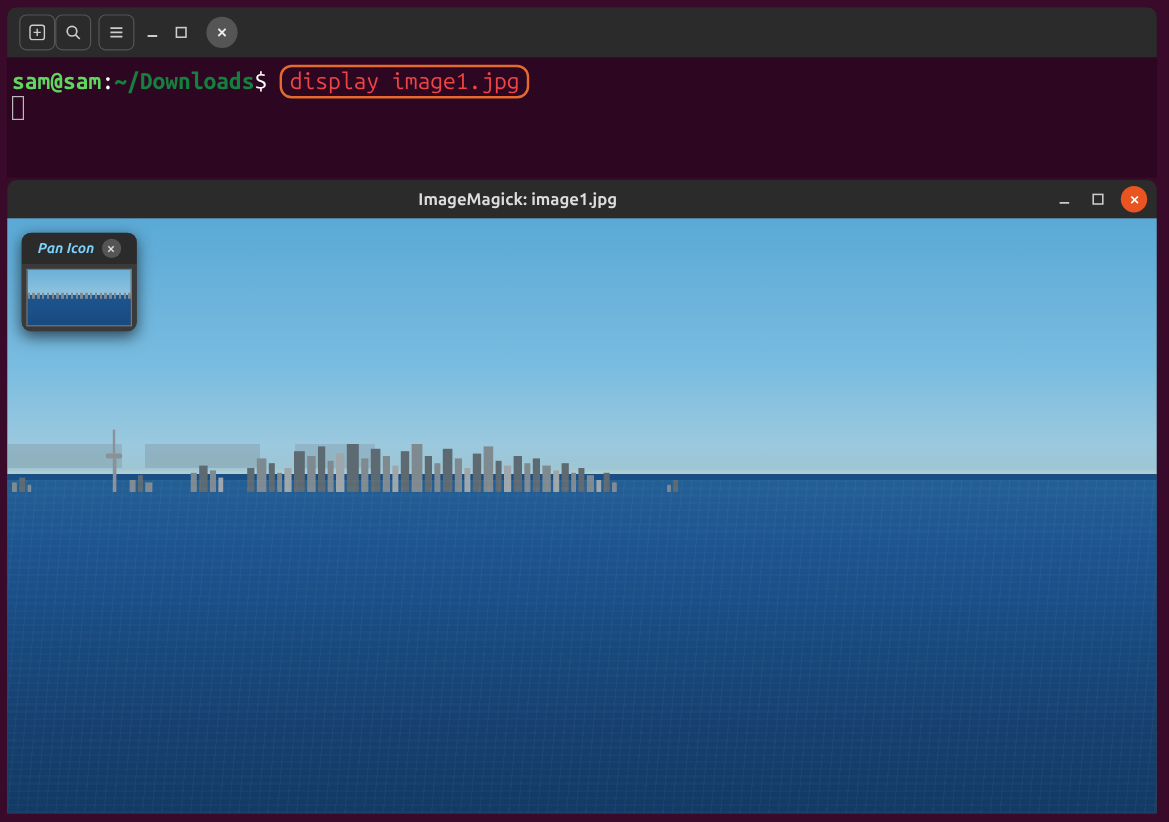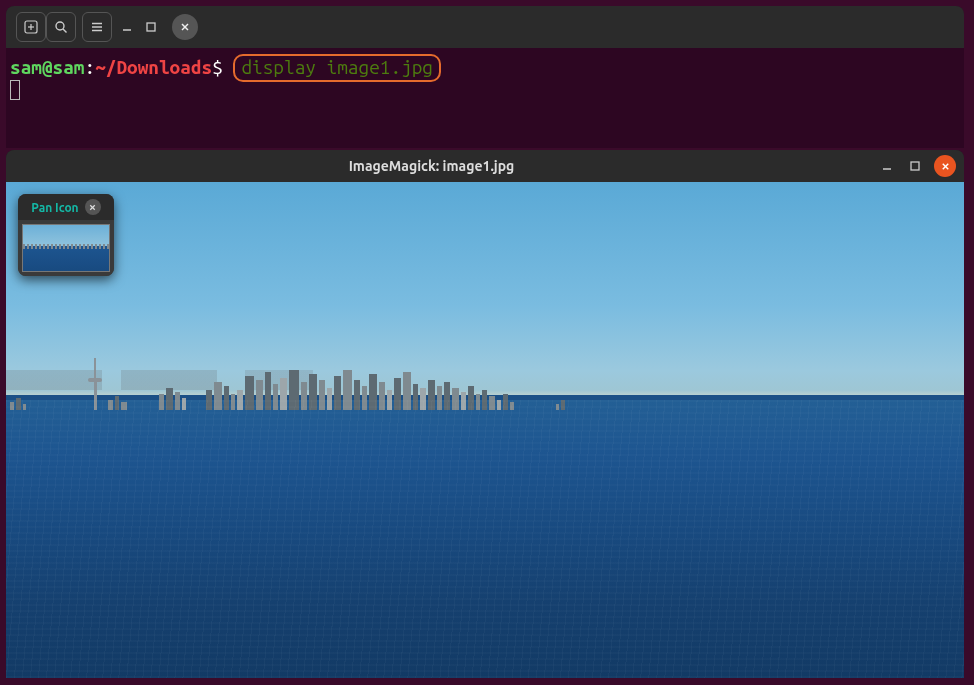--- a/index.html
+++ b/index.html
@@ -55,27 +55,27 @@
   .term-body {
     background: #2d0622;
     padding: 8px 4px 20px 4px;
     min-height: 100px;
     font-family: "Ubuntu Mono", monospace;
     font-size: 19px;
     line-height: 22px;
     color: #fff;
   }
   .ps-user { color:#5fd75f; font-weight:bold; }
-  .ps-path { color:#ef4444; font-weight:bold; }
+  .ps-path { color:#15803d; font-weight:bold; }
   .ps-dollar { color:#fff; }
   .cmd-hl {
     border: 2px solid #e46b2d;
     border-radius: 10px;
     padding: 0px 6px 2px 6px;
-    color:#4d7c0f;
+    color:#ef4444;
   }
   .cursor {
     display:inline-block;
     width: 10px; height: 20px;
     border:1px solid #bbb;
     vertical-align: bottom;
     margin-top:2px;
   }
 
   
@@ -162,21 +162,21 @@
     background:#3a3a3a;
     border-radius:8px;
     box-shadow: 0 4px 12px rgba(0,0,0,.6);
     overflow:hidden;
   }
   .pan-titlebar {
     height:26px; background:#2b2b2b;
     display:flex; align-items:center; justify-content:center;
     padding:0 8px; gap:6px;
   }
-  .pan-title { color:#14b8a6; font-size:12px; font-weight:600; }
+  .pan-title { color:#7dd3fc; font-size:12px; font-weight:600;font-style:italic; }
   .pan-close {
     width:16px; height:16px; border-radius:50%;
     background:#555; color:#ccc; font-size:10px;
     display:flex; align-items:center; justify-content:center;
   }
   .pan-body { padding:4px; background:#3a3a3a; }
   .thumb {
     width:88px; height:48px;
     border:1px solid #777;
     background:

